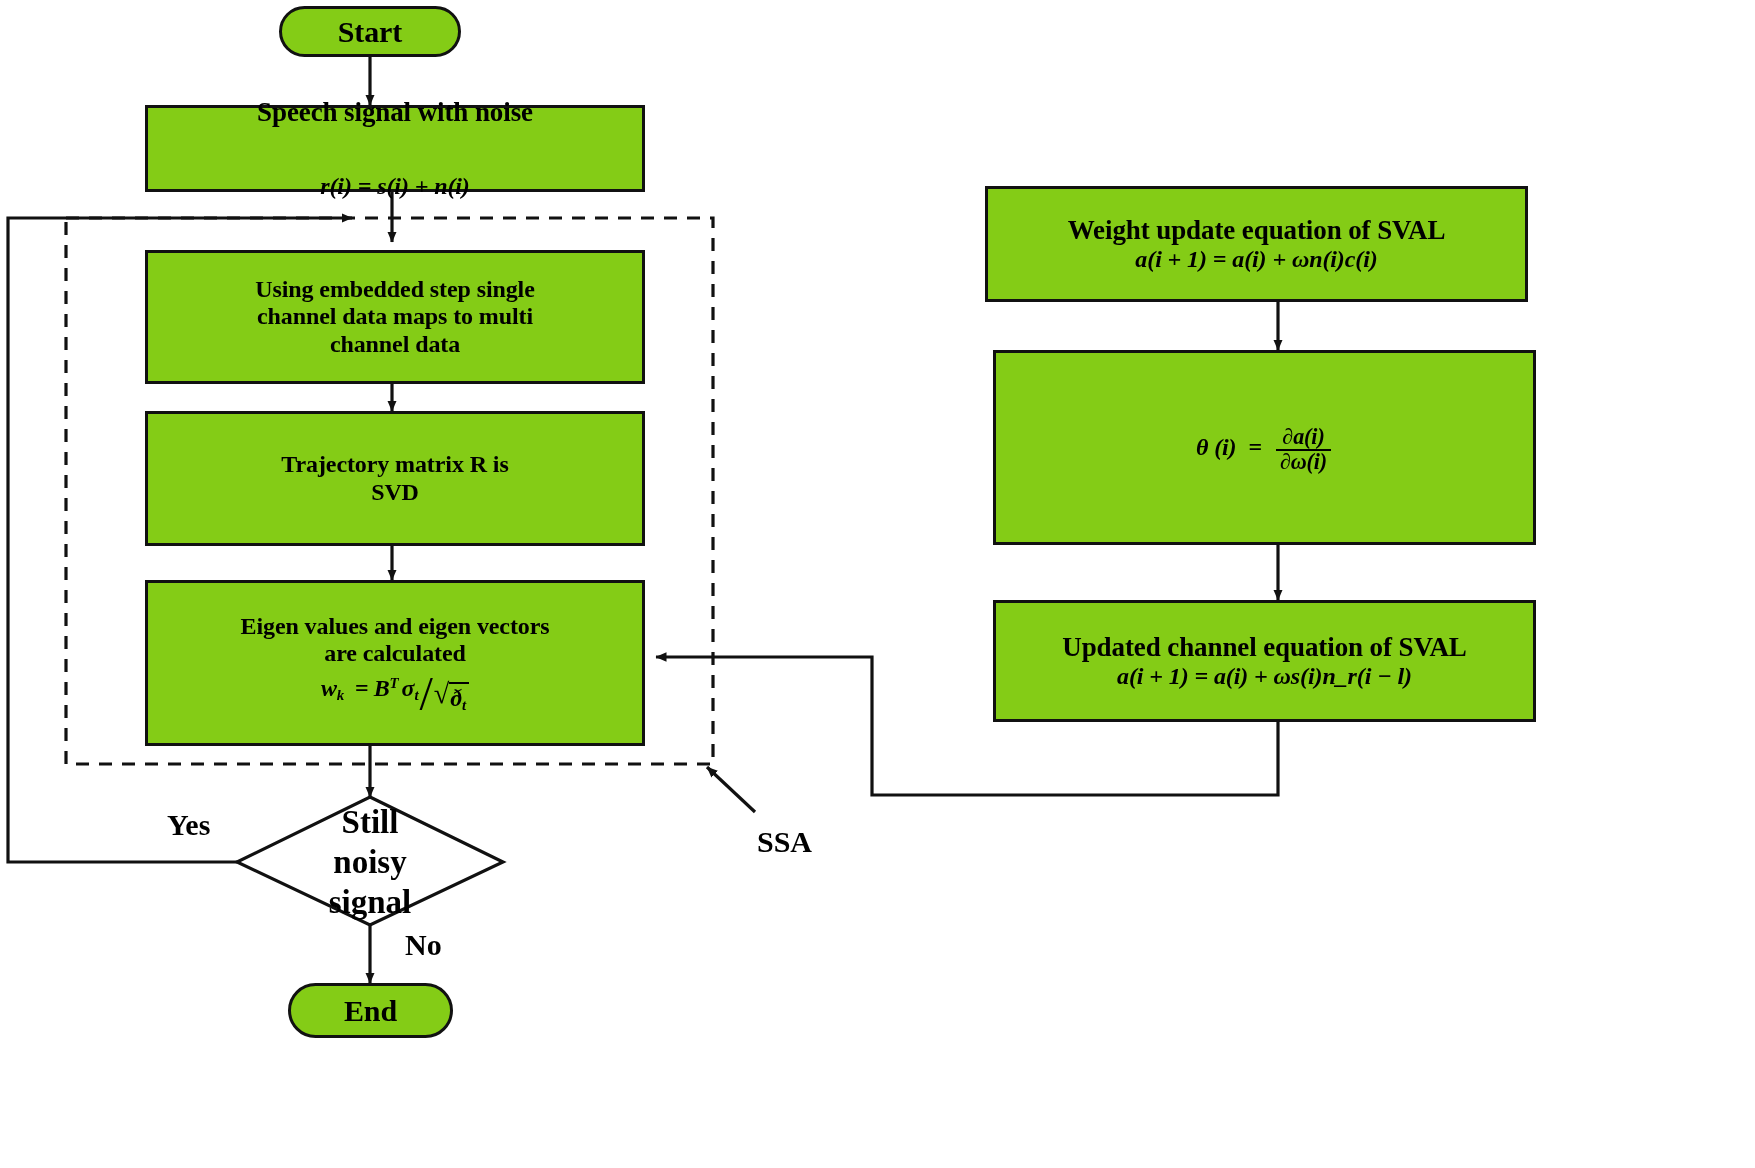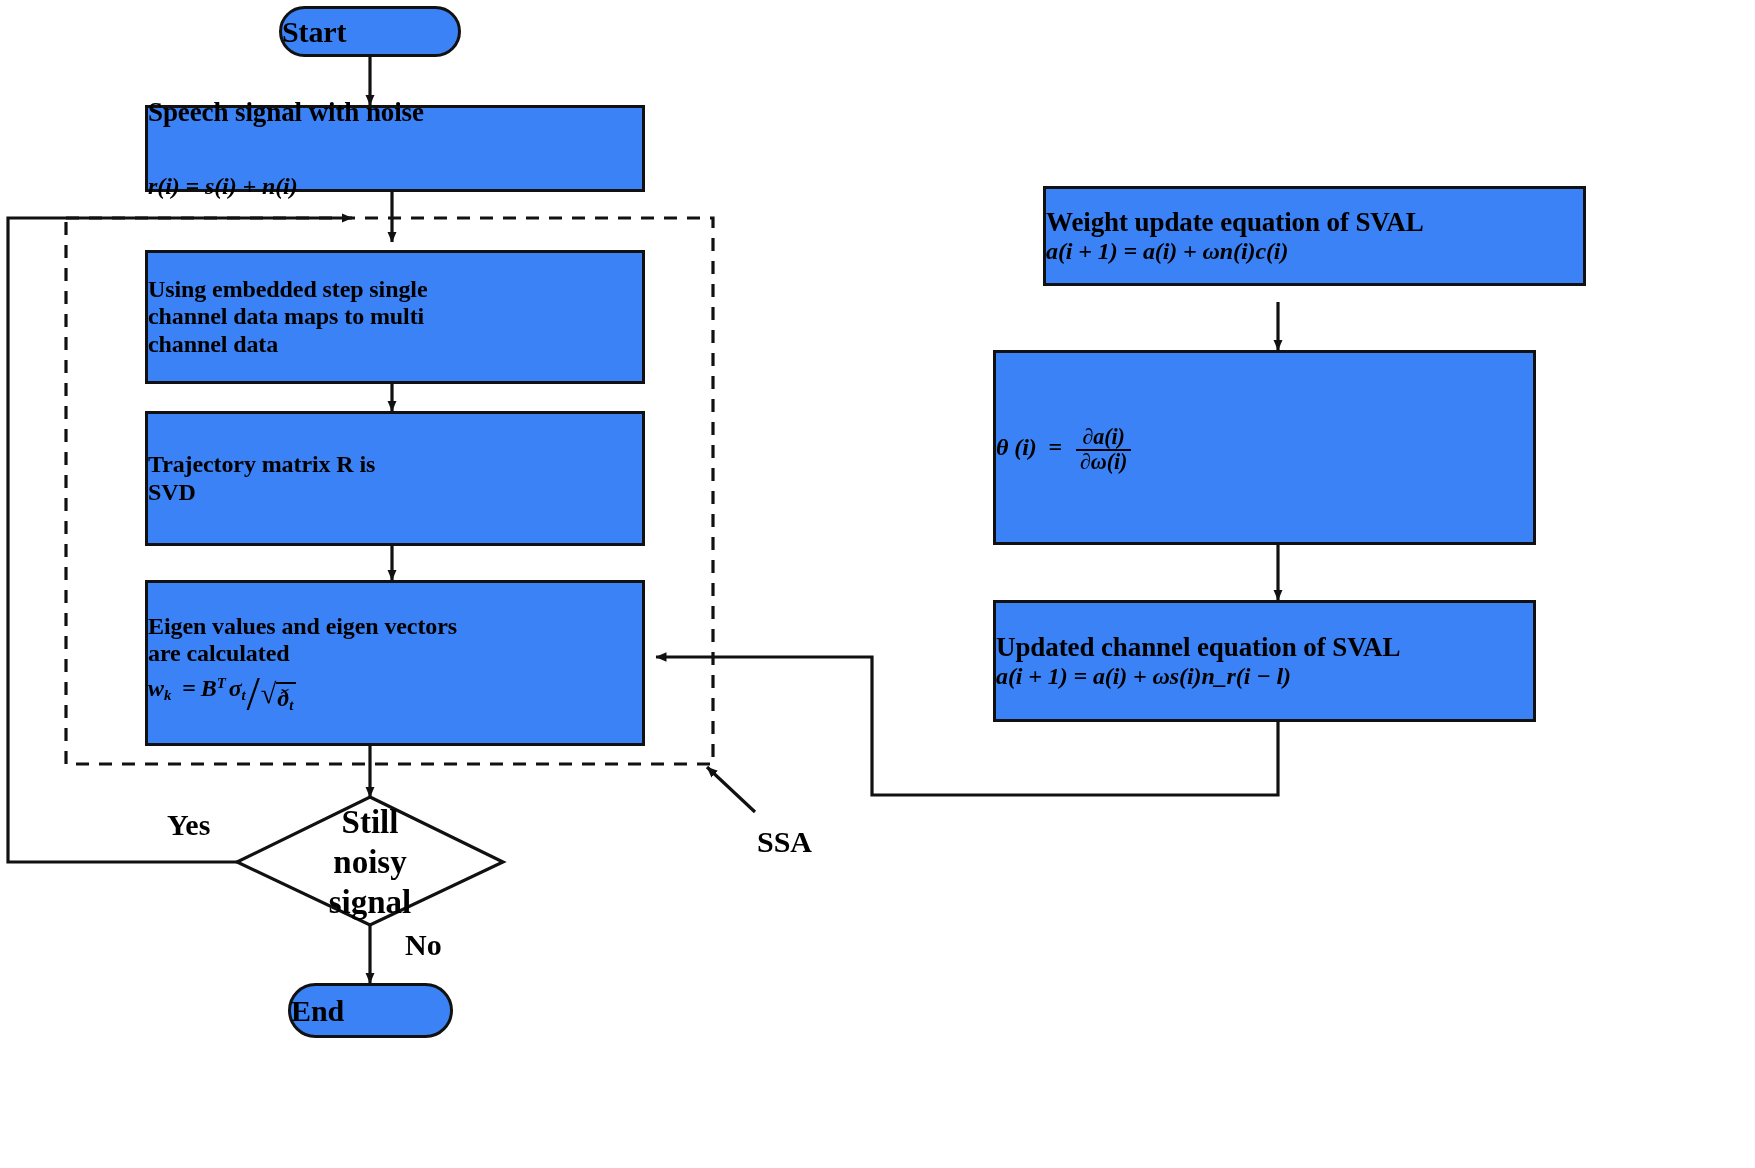--- a/index.html
+++ b/index.html
@@ -2,22 +2,22 @@
 <html><head>
 <meta charset="utf-8">
 <style>
   html,body{margin:0;padding:0;background:#ffffff;}
   body{width:1755px;height:1168px;position:relative;
        font-family:"Liberation Serif","DejaVu Serif",serif;color:#000;}
   #canvas{position:absolute;left:0;top:0;width:1755px;height:1168px;}
   svg.layer{position:absolute;left:0;top:0;width:1755px;height:1168px;pointer-events:none;}
 
   .node{position:absolute;box-sizing:border-box;display:flex;
-        flex-direction:column;align-items:flex-start;justify-content:center;
-        text-align:center;background:#3b82f6;}
+        flex-direction:column;align-items:center;justify-content:center;
+        text-align:center;background:#84cc16;}
   .proc{border:3px solid #111;}
   .term{border:3px solid #111;border-radius:38px;}
   .node .ln{display:block;font-weight:bold;line-height:1.13;letter-spacing:-0.1px;}
   .t27{font-size:27px;}
   .t28{font-size:24px;}
   .t30{font-size:30px;}
 
   .eq{font-style:italic;font-weight:bold;}
   sub{font-size:0.62em;vertical-align:-0.28em;font-style:italic;}
   sup{font-size:0.62em;vertical-align:0.52em;font-style:italic;}
@@ -132,21 +132,21 @@
   <div class="label" style="left:167px;top:808px;">Yes</div>
 
   <div class="label" style="left:405px;top:928px;">No</div>
 
   <div class="label" style="left:757px;top:825px;">SSA</div>
 
   <div class="node term" style="left:288px;top:983px;width:165px;height:55px;">
     <span class="ln t30">End</span>
   </div>
 
-  <div class="node proc" style="left:1043px;top:186px;width:543px;height:100px;">
+  <div class="node proc" style="left:985px;top:186px;width:543px;height:116px;">
     <span class="ln t27">Weight update equation of SVAL</span>
     <span class="ln t28 eq">a(i + 1) = a(i) + ωn(i)c(i)</span>
   </div>
 
   <div class="node proc" style="left:993px;top:350px;width:543px;height:195px;">
     <span class="ln t28 eq" style="margin-top:4px;">
       <span>θ (i)</span>
       <span style="font-style:normal;margin:0 6px;">=</span>
       <span class="frac">
         <span class="num">∂a(i)</span>

